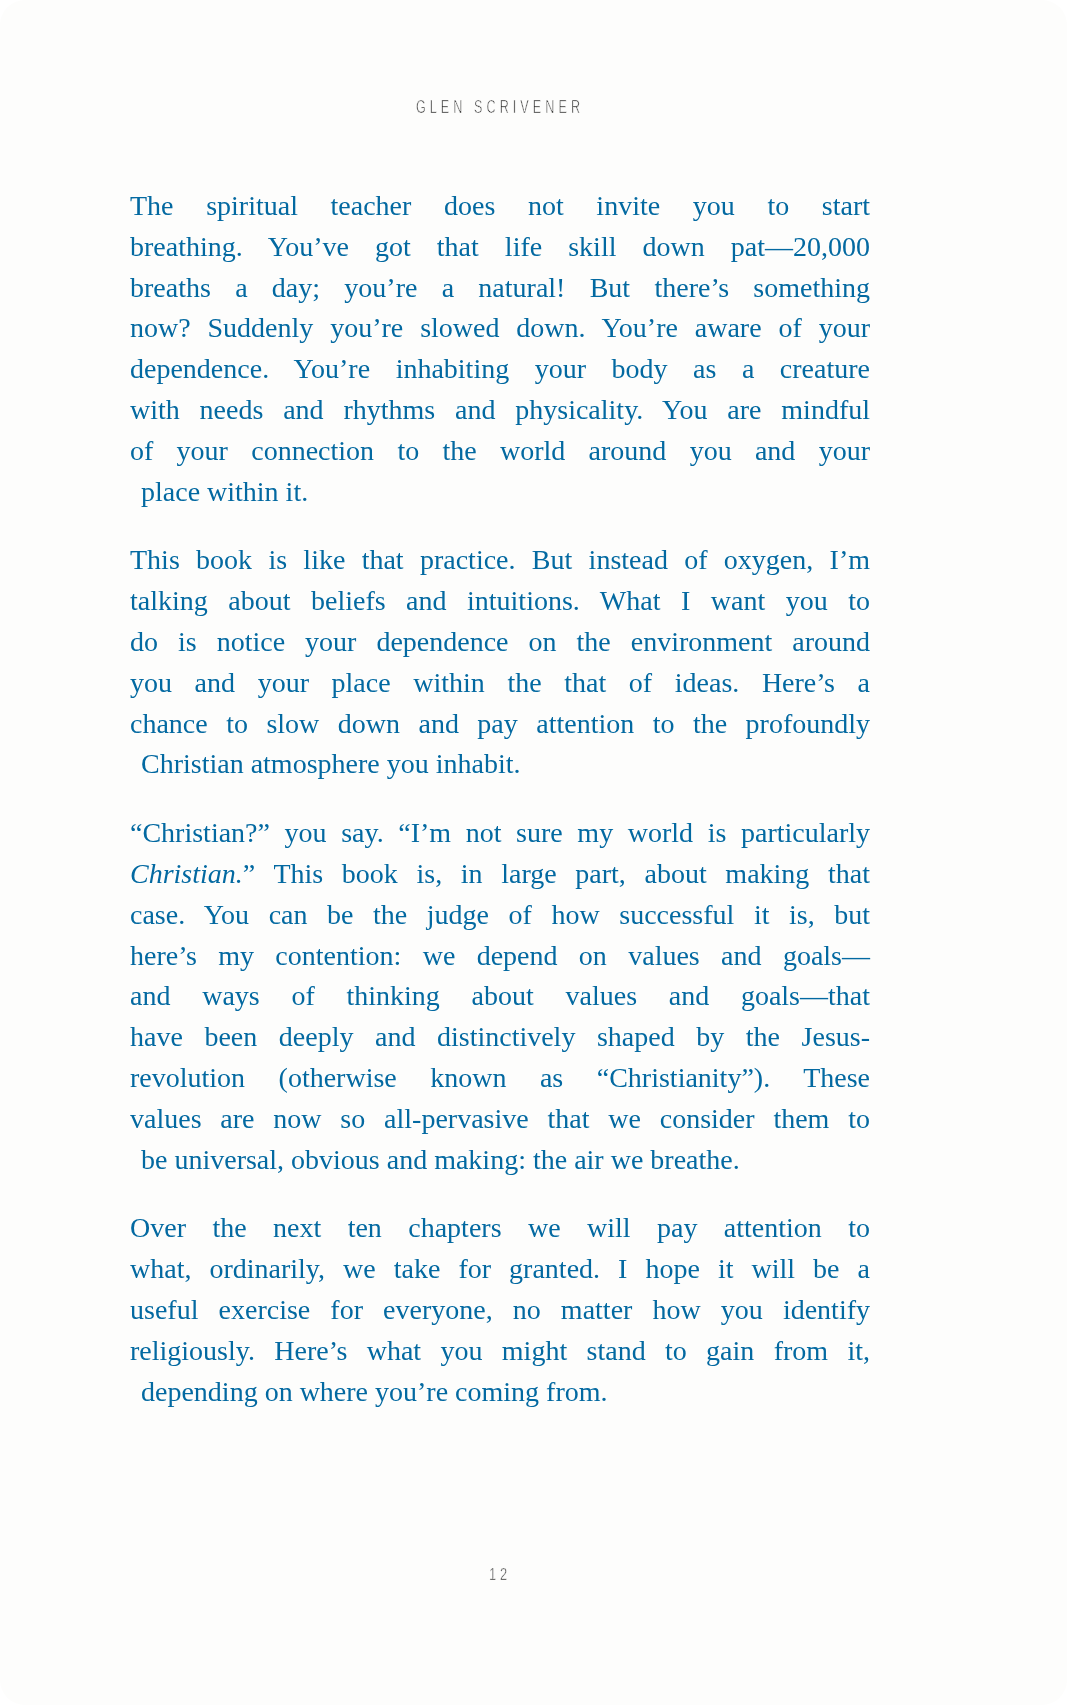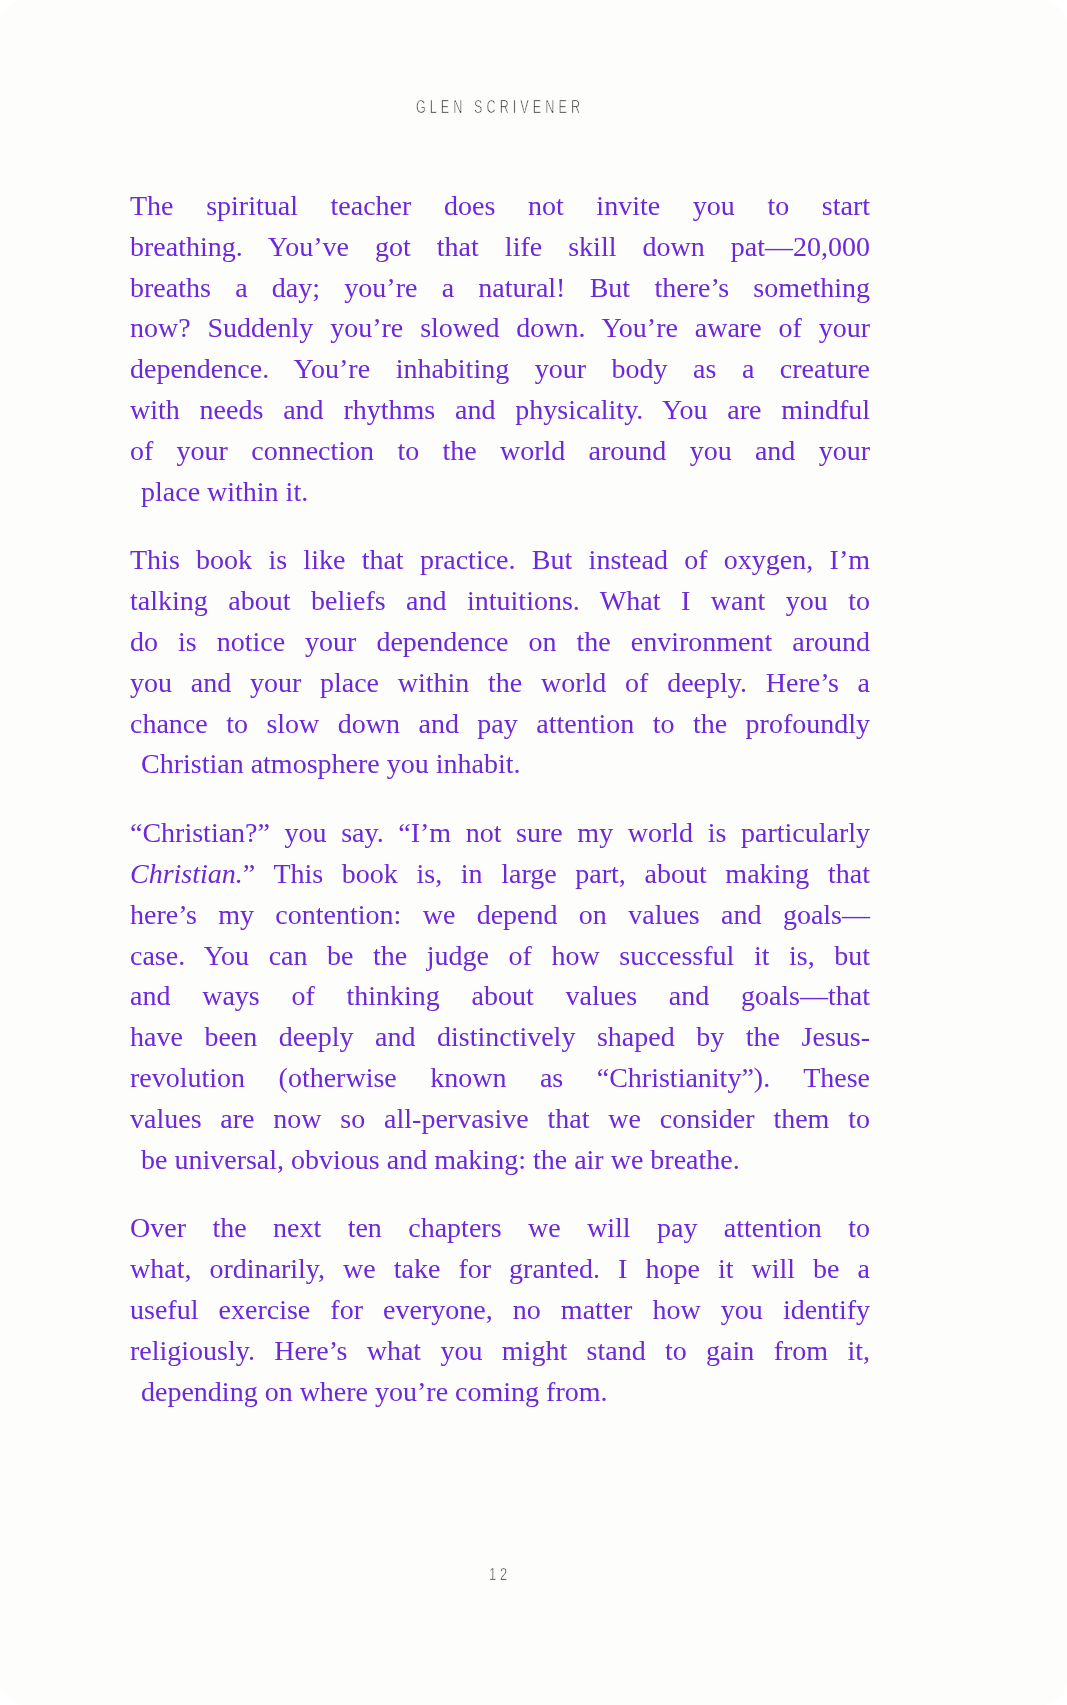--- a/index.html
+++ b/index.html
@@ -23,21 +23,21 @@
     transform:scaleX(0.74) scaleY(1.05);
     transform-origin:center top;
     -webkit-text-stroke:0.6px #fdfdfc; 
     white-space:nowrap;
   }
   .text-block {
     position:absolute;
     left:130px; top:186px; width:740px;
     font-size:28px;
     line-height:40.8px;
-    color:#6d28d9;
+    color:#0369a1;
   }
   .para { margin:0 0 28px 0; }
   .line {
     text-align:justify;
     text-align-last:justify;
     white-space:normal;
   }
   .line.last { text-align-last:left;margin-left:11px; }
   .line em { }
   .folio {
@@ -67,29 +67,29 @@
         <div class="line"><span>now? Suddenly you’re slowed down. You’re aware of your</span></div>
         <div class="line"><span>dependence. You’re inhabiting your body as a creature</span></div>
         <div class="line"><span>with needs and rhythms and physicality. You are mindful</span></div>
         <div class="line"><span>of your connection to the world around you and your</span></div>
         <div class="line last"><span>place within it.</span></div>
       </div>
       <div class="para">
         <div class="line"><span>This book is like that practice. But instead of oxygen, I’m</span></div>
         <div class="line"><span>talking about beliefs and intuitions. What I want you to</span></div>
         <div class="line"><span>do is notice your dependence on the environment around</span></div>
-        <div class="line"><span>you and your place within the world of deeply. Here’s a</span></div>
+        <div class="line"><span>you and your place within the that of ideas. Here’s a</span></div>
         <div class="line"><span>chance to slow down and pay attention to the profoundly</span></div>
         <div class="line last"><span>Christian atmosphere you inhabit.</span></div>
       </div>
       <div class="para">
         <div class="line"><span>“Christian?” you say. “I’m not sure my world is particularly</span></div>
         <div class="line"><em>Christian.</em><span>” This book is, in large part, about making that</span></div>
+        <div class="line"><span>case. You can be the judge of how successful it is, but</span></div>
         <div class="line"><span>here’s my contention: we depend on values and goals—</span></div>
-        <div class="line"><span>case. You can be the judge of how successful it is, but</span></div>
         <div class="line"><span>and ways of thinking about values and goals—that</span></div>
         <div class="line"><span>have been deeply and distinctively shaped by the Jesus-</span></div>
         <div class="line"><span>revolution (otherwise known as “Christianity”). These</span></div>
         <div class="line"><span>values are now so all-pervasive that we consider them to</span></div>
         <div class="line last"><span>be universal, obvious and making: the air we breathe.</span></div>
       </div>
       <div class="para">
         <div class="line"><span>Over the next ten chapters we will pay attention to</span></div>
         <div class="line"><span>what, ordinarily, we take for granted. I hope it will be a</span></div>
         <div class="line"><span>useful exercise for everyone, no matter how you identify</span></div>

